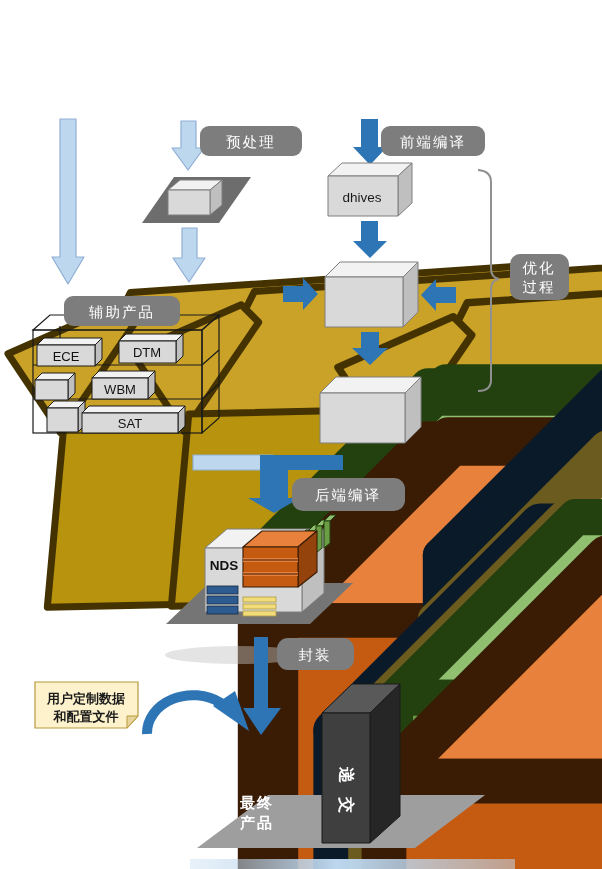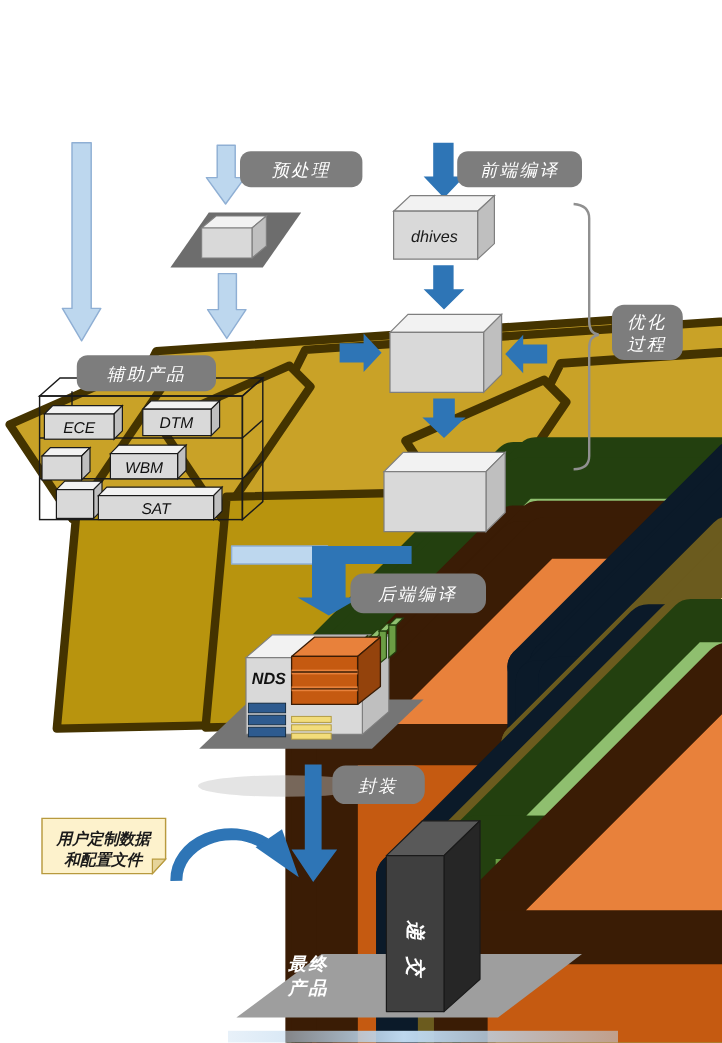--- a/index.html
+++ b/index.html
@@ -1,16 +1,16 @@
 <!DOCTYPE html>
 <html><head>
 <meta charset="utf-8">
 <style>
   html,body{margin:0;padding:0;background:#fff;}
-  .stage{position:relative;width:602px;height:869px;background:#fff;overflow:hidden;font-style:italic;}
+  .stage{position:relative;width:602px;height:869px;background:#fff;overflow:hidden;}
   svg text{font-family:"Liberation Sans","DejaVu Sans",sans-serif;}
   .lbl-txt{fill:#fff;font-size:14.5px;letter-spacing:2px;}
   .box-txt{fill:#fff;font-size:15px;font-weight:bold;letter-spacing:2px;}
   .slab-txt{fill:#111;font-size:13px;}
   .note-txt{fill:#1a1a1a;font-size:13px;font-weight:600;}
   .gray-label{fill:#7d7d7d;}
   .carton-gold{--lid:#C9A227;--front:#B8940E;--side:#9A7A08;--fold:#D8B856;--line:#443300;}
   .carton-brown{--lid:#93491C;--front:#8A4A22;--side:#5F2D0E;--fold:#53250B;--line:#26120A;}
   .cube-green{--cf:#6B9E44;--ct:#8FBF6F;--cs:#4D7A2E;--co:#23400F;}
   .cube-orange{--cf:#C55A11;--ct:#E8813B;--cs:#94430C;--co:#3A1C05;}

